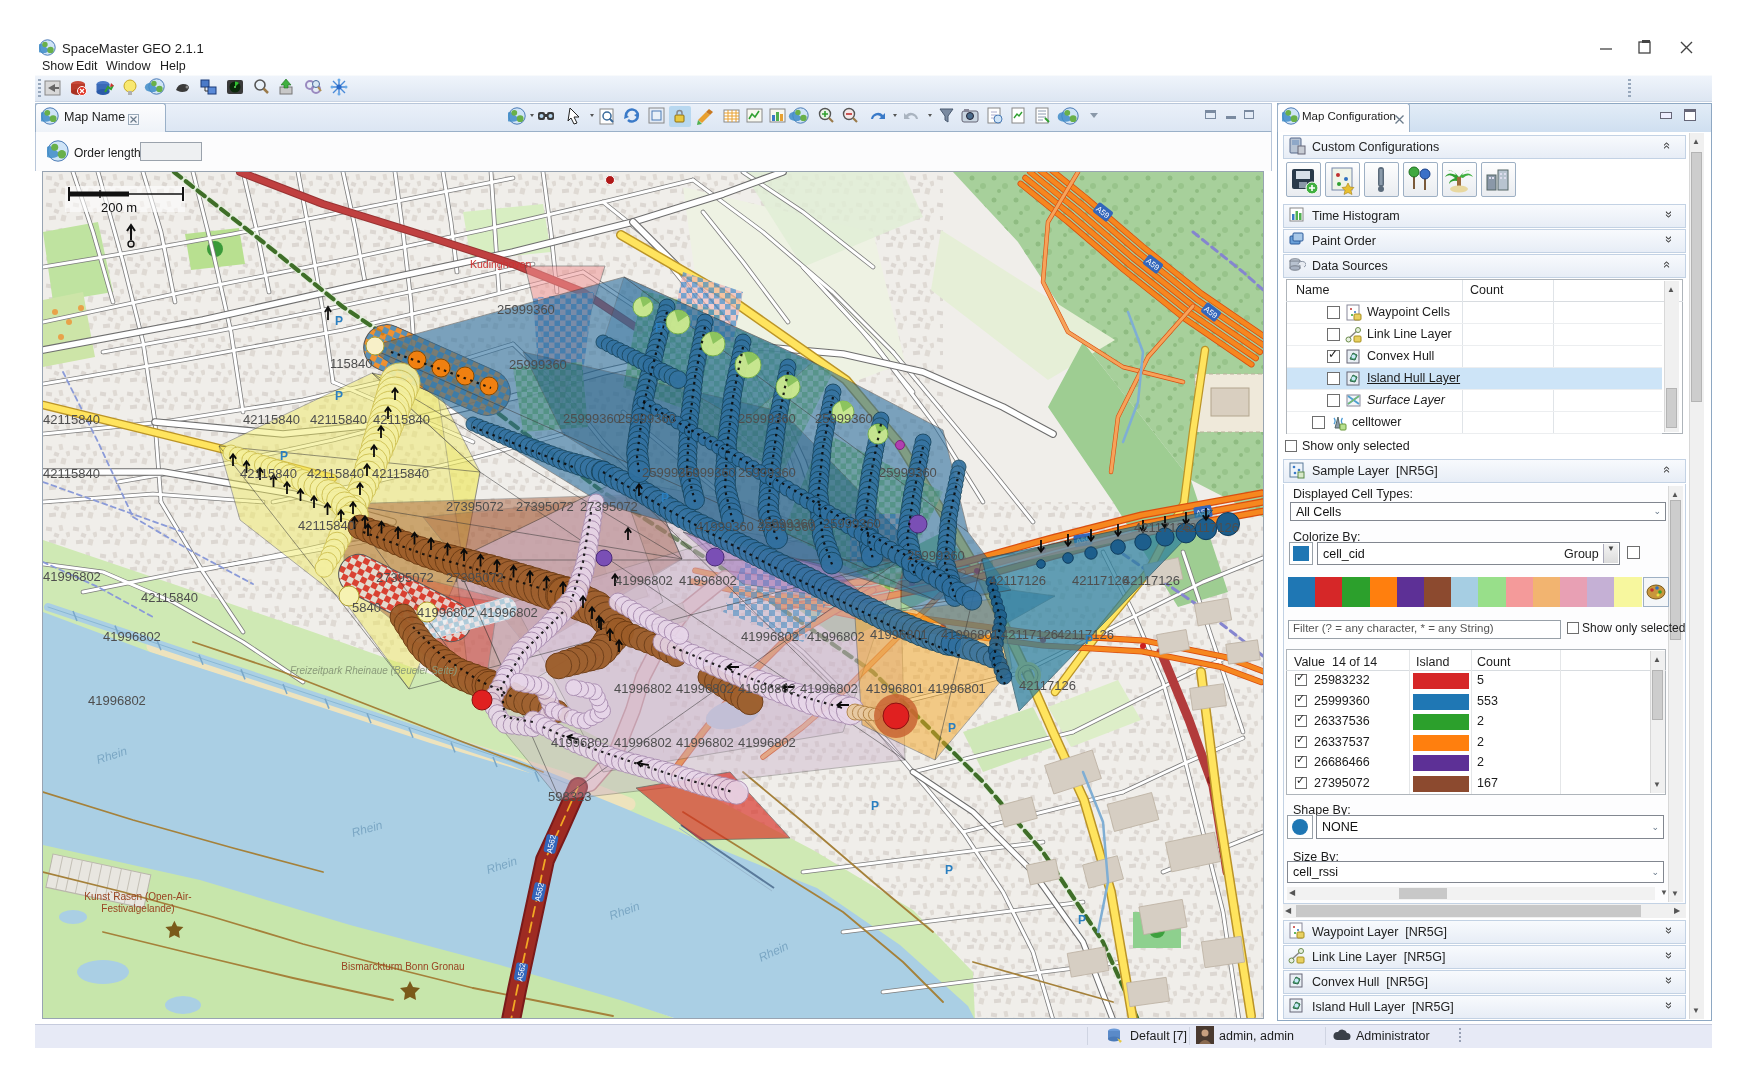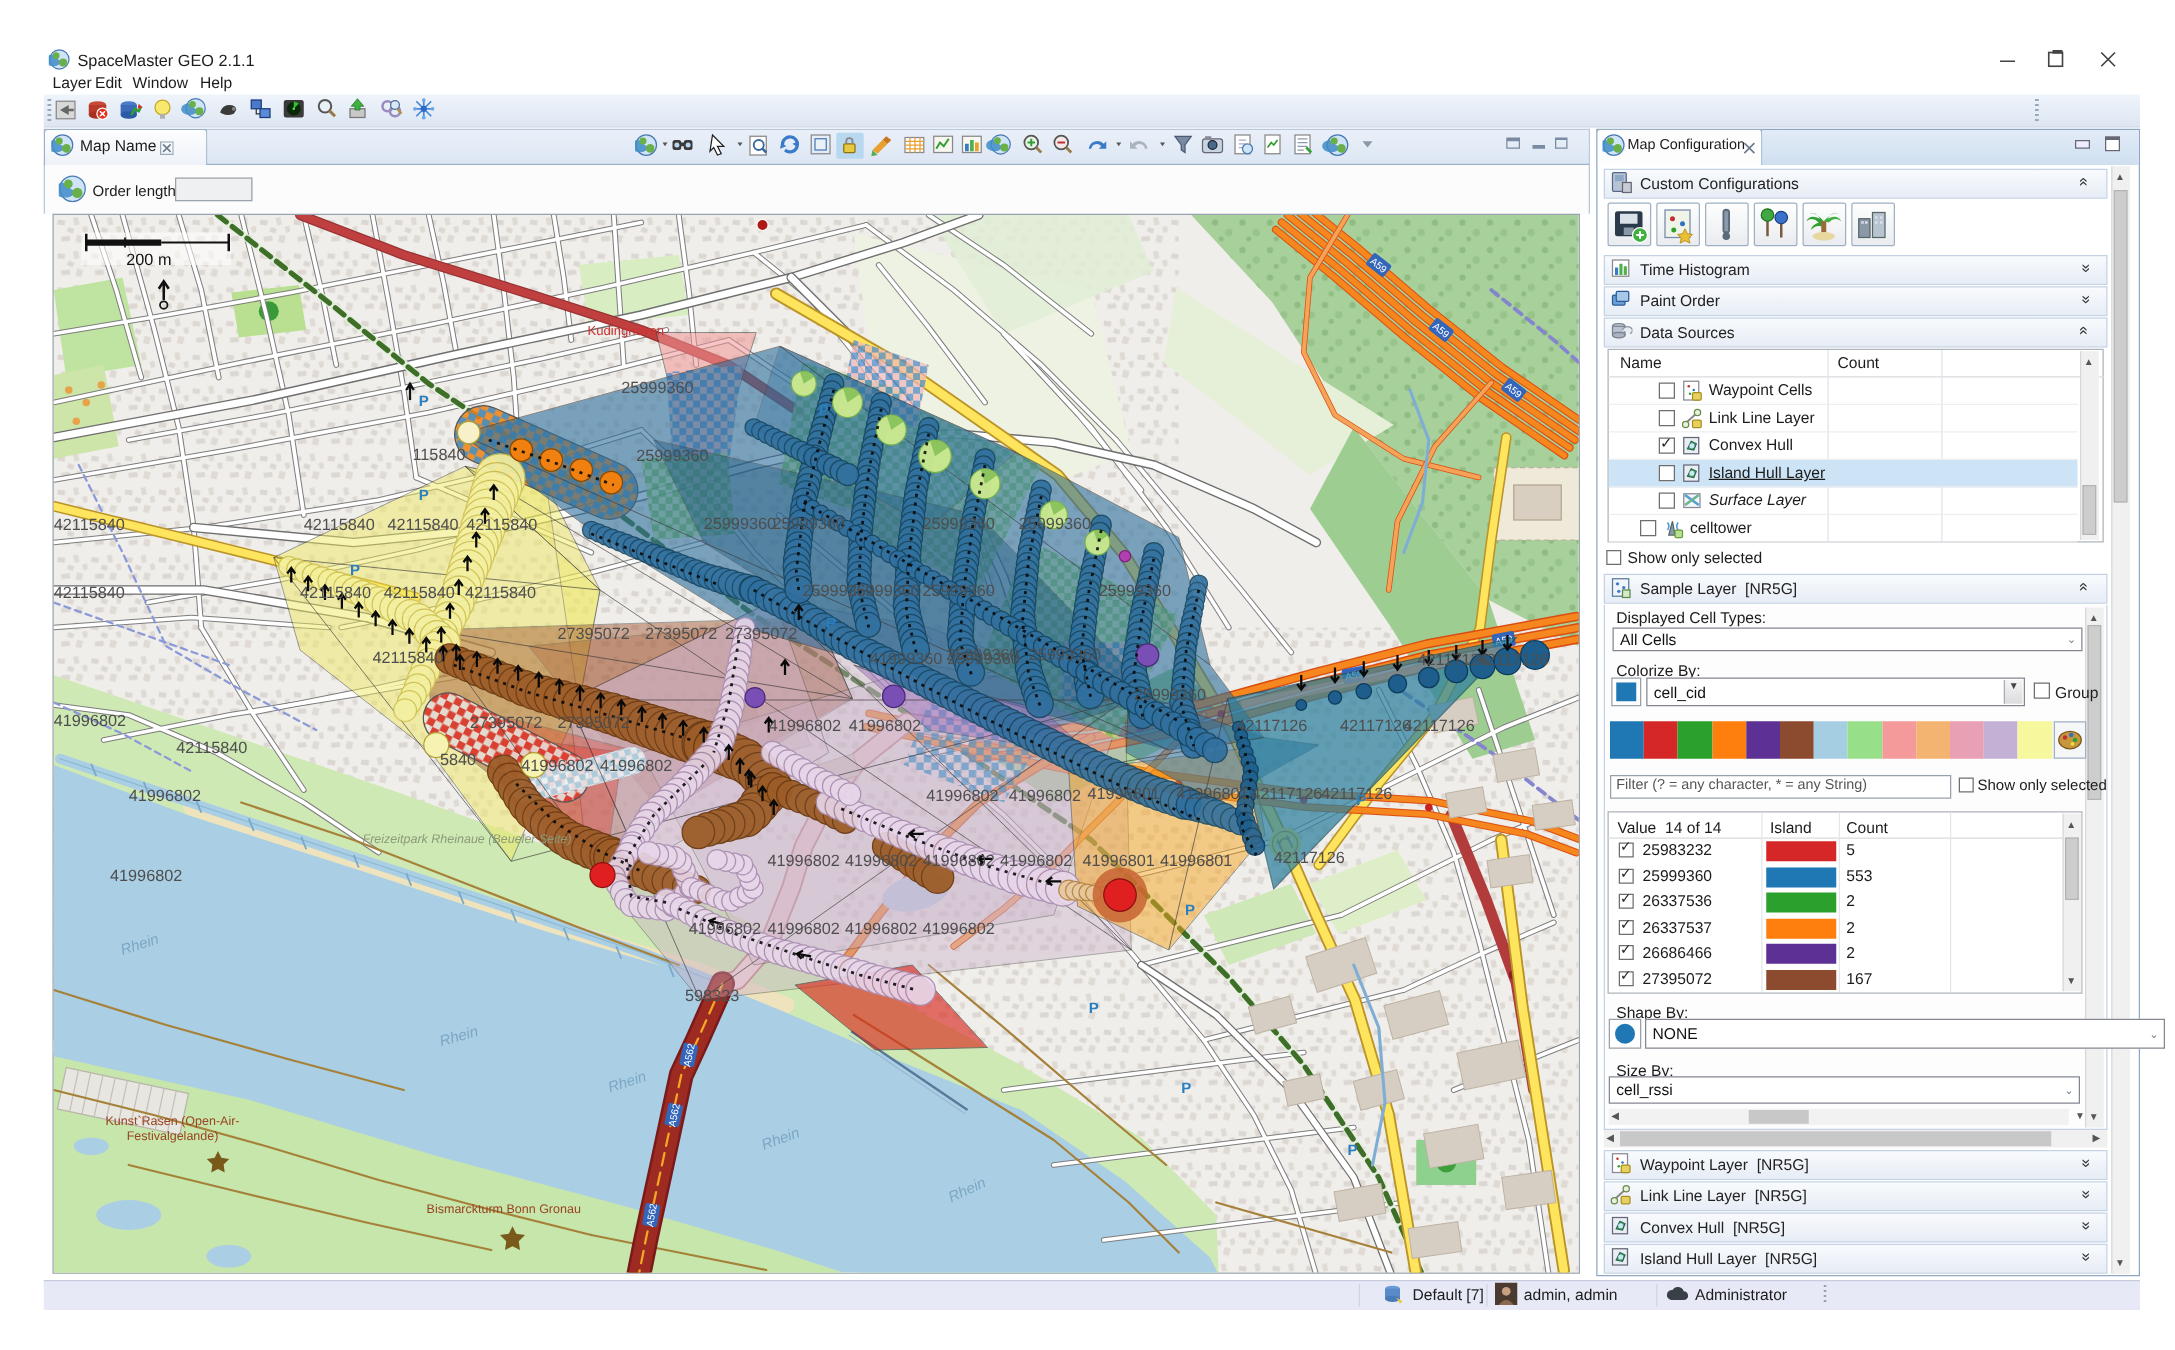--- a/index.html
+++ b/index.html
@@ -23,21 +23,21 @@
       <circle cx="5.949999999999999" cy="5.525" r="2.72" fill="#69b04a"></circle>
       <circle cx="11.475000000000001" cy="11.05" r="3.23" fill="#69b04a"></circle>
     </svg></div>
 <div class="txt" style="left:62px;top:41px;font-size:13px;">SpaceMaster GEO 2.1.1</div>
 <div class="abs" style="left:1595px;top:40px;"><svg width="110" height="16" viewBox="0 0 110 16" style="">
       <line x1="5" y1="9" x2="17" y2="9" stroke="#444" stroke-width="1.3"></line>
       <rect x="44" y="2" width="11" height="11" fill="none" stroke="#444" stroke-width="1.3"></rect>
       <rect x="47" y="0" width="8" height="3" fill="#444"></rect>
       <path d="M86,2 l11,11 M97,2 l-11,11" stroke="#444" stroke-width="1.4"></path>
     </svg></div>
-<div class="txt" style="left:42px;top:59px;">Layer</div>
+<div class="txt" style="left:42px;top:59px;">Show</div>
 <div class="txt" style="left:76px;top:59px;">Edit</div>
 <div class="txt" style="left:106px;top:59px;">Window</div>
 <div class="txt" style="left:160px;top:59px;">Help</div>
 <div class="abs" style="left:35px;top:75px;width:1677px;height:27px;background:linear-gradient(#eff4fb,#dde6f2);border-top:1px solid #f8fafc;border-bottom:1px solid #c9d4e4;"></div>
 <div class="abs" style="left:38px;top:79px;width:3px;height:19px;background:repeating-linear-gradient(#98a8bc 0 2px,transparent 2px 4px);"></div>
 <div class="abs" style="left:44px;top:78px;"><svg width="320" height="20" viewBox="0 0 320 20" style="">
       <g transform="translate(0,0)">
         <rect x="1" y="3" width="15" height="14" fill="#d8d8d8" stroke="#888"></rect>
         <path d="M4,10 l7,-4 v3 h4 v2 h-4 v3 z" fill="#666"></path>
       </g>
@@ -1775,21 +1775,21 @@
     <span style="position:absolute;right:4px;top:3px;font-size:9px;color:#678;">⌄</span>
   </div>
 <div class="txt" style="left:1293px;top:530px;">Colorize By:</div>
 <div class="abs" style="left:1289px;top:542px;width:24px;height:23px;border:1px solid #98a0a8;background:#fff;"></div>
 <div class="abs" style="left:1293px;top:546px;width:16px;height:15px;background:#1f77b4;"></div>
 <div class="combo" style="left:1317px;top:542px;width:303px;height:23px;">
     <span class="tx" style="top:4px;">cell_cid</span>
     <span class="dd">▼</span>
   </div>
 <div class="cb" style="left:1627px;top:546px;"></div>
-<div class="txt" style="left:1644px;top:547px;">Group</div>
+<div class="txt" style="left:1564px;top:547px;">Group</div>
 <div class="abs" style="left:1288.0px;top:577px;width:27.2px;height:30px;background:#1f77b4;"></div>
 <div class="abs" style="left:1315.2px;top:577px;width:27.2px;height:30px;background:#d62728;"></div>
 <div class="abs" style="left:1342.4px;top:577px;width:27.2px;height:30px;background:#2ca02c;"></div>
 <div class="abs" style="left:1369.6px;top:577px;width:27.2px;height:30px;background:#ff7f0e;"></div>
 <div class="abs" style="left:1396.8px;top:577px;width:27.2px;height:30px;background:#5d3096;"></div>
 <div class="abs" style="left:1424.0px;top:577px;width:27.2px;height:30px;background:#8c4a2f;"></div>
 <div class="abs" style="left:1451.2px;top:577px;width:27.2px;height:30px;background:#a6cee3;"></div>
 <div class="abs" style="left:1478.4px;top:577px;width:27.2px;height:30px;background:#98df8a;"></div>
 <div class="abs" style="left:1505.6px;top:577px;width:27.2px;height:30px;background:#f49a9a;"></div>
 <div class="abs" style="left:1532.8px;top:577px;width:27.2px;height:30px;background:#f2b470;"></div>
@@ -1846,21 +1846,21 @@
 <div class="txt" style="left:1314px;top:775.5px;">27395072</div>
 <div class="abs" style="left:1413px;top:775.5px;width:56px;height:16px;background:#8c4a2f;"></div>
 <div class="txt" style="left:1477px;top:775.5px;">167</div>
 <div class="abs" style="left:1650px;top:651px;width:15px;height:142px;background:#f0f0f0;border-left:1px solid #d8d8d8;"></div>
 <div class="abs" style="left:1653px;top:655px;font-size:8px;color:#555;">▲</div>
 <div class="abs" style="left:1653px;top:780px;font-size:8px;color:#555;">▼</div>
 <div class="abs" style="left:1652px;top:670px;width:11px;height:50px;background:#cdcdcd;border:1px solid #b4b4b4;"></div>
 <div class="txt" style="left:1293px;top:803px;">Shape By:</div>
 <div class="abs" style="left:1287px;top:815px;width:26px;height:24px;border:1px solid #98a0a8;background:#fff;"></div>
 <div class="abs" style="left:1292px;top:819px;width:16px;height:16px;border-radius:50%;background:#1f77b4;"></div>
-<div class="combo" style="left:1316px;top:815px;width:416px;height:24px;">
+<div class="combo" style="left:1316px;top:815px;width:348px;height:24px;">
     <span class="tx" style="top:4px;">NONE</span>
     <span style="position:absolute;right:4px;top:6px;font-size:9px;color:#678;">⌄</span>
   </div>
 <div class="txt" style="left:1293px;top:850px;">Size By:</div>
 <div class="combo" style="left:1287px;top:861px;width:377px;height:22px;">
     <span class="tx" style="top:3px;">cell_rssi</span>
     <span style="position:absolute;right:4px;top:5px;font-size:9px;color:#678;">⌄</span>
   </div>
 <div class="abs" style="left:1287px;top:887px;width:368px;height:13px;background:#f2f2f2;"></div>
 <div class="abs" style="left:1289px;top:888px;font-size:8px;color:#555;">◀</div>

